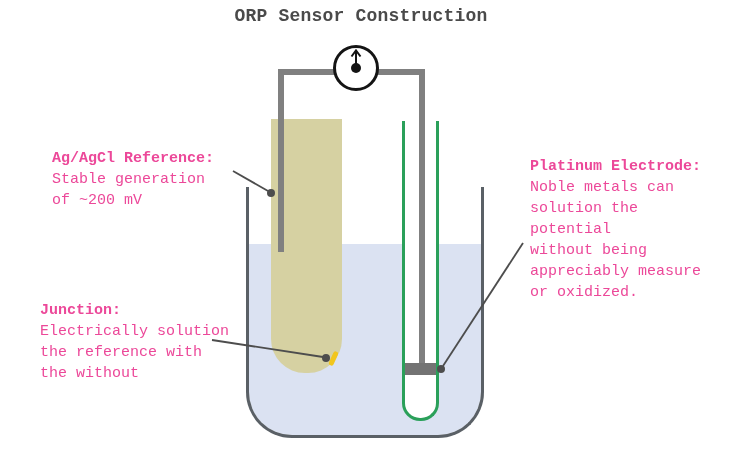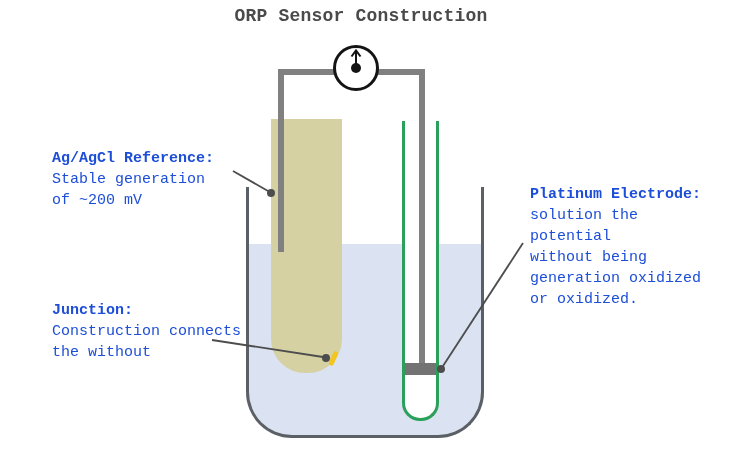--- a/index.html
+++ b/index.html
@@ -36,25 +36,25 @@
     position:absolute; left:331px; top:351px; width:5px; height:15px;
     background:#f2c61d; border-radius:3px; transform:rotate(24deg);
   }
   .beaker {
     position:absolute; left:246px; top:187px; width:238px; height:251px;
     border:3px solid #5a6066; border-top:none; border-radius:0 0 46px 46px;
     box-sizing:border-box;
   }
   .meter { position:absolute; left:332px; top:44px; width:48px; height:48px; }
   .leaders { position:absolute; left:0; top:0; pointer-events:none; }
-  .label { position:absolute; font-size:15px; line-height:21px; color:#1d4ed8; }
+  .label { position:absolute; font-size:15px; line-height:21px; color:#ec4899; }
   .label .heading { font-weight:bold; }
   .label-reference { left:52px;  top:148px; width:200px; }
-  .label-junction  { left:52px;  top:300px; width:220px; }
-  .label-platinum  { left:530px; top:184px; width:190px; }
+  .label-junction  { left:40px;  top:300px; width:220px; }
+  .label-platinum  { left:530px; top:156px; width:190px; }
 </style>
 </head>
 <body>
 
 <div class="canvas">
 
   <div class="title">ORP Sensor Construction</div>
 
   <div class="water"></div>
   <div class="ref-tube"></div>
@@ -88,25 +88,27 @@
   </svg>
 
   <div class="label label-reference">
     <div class="heading">Ag/AgCl Reference:</div>
     <div>Stable generation</div>
     <div>of ~200 mV</div>
   </div>
 
   <div class="label label-junction">
     <div class="heading">Junction:</div>
-    <div>Construction connects</div>
+    <div>Electrically solution</div>
+    <div>the reference with</div>
     <div>the without</div>
   </div>
 
   <div class="label label-platinum">
     <div class="heading">Platinum Electrode:</div>
+    <div>Noble metals can</div>
     <div>solution the potential</div>
     <div>without being</div>
-    <div>generation oxidized</div>
+    <div>appreciably measure</div>
     <div>or oxidized.</div>
   </div>
 
 </div>
 
 </body></html>

